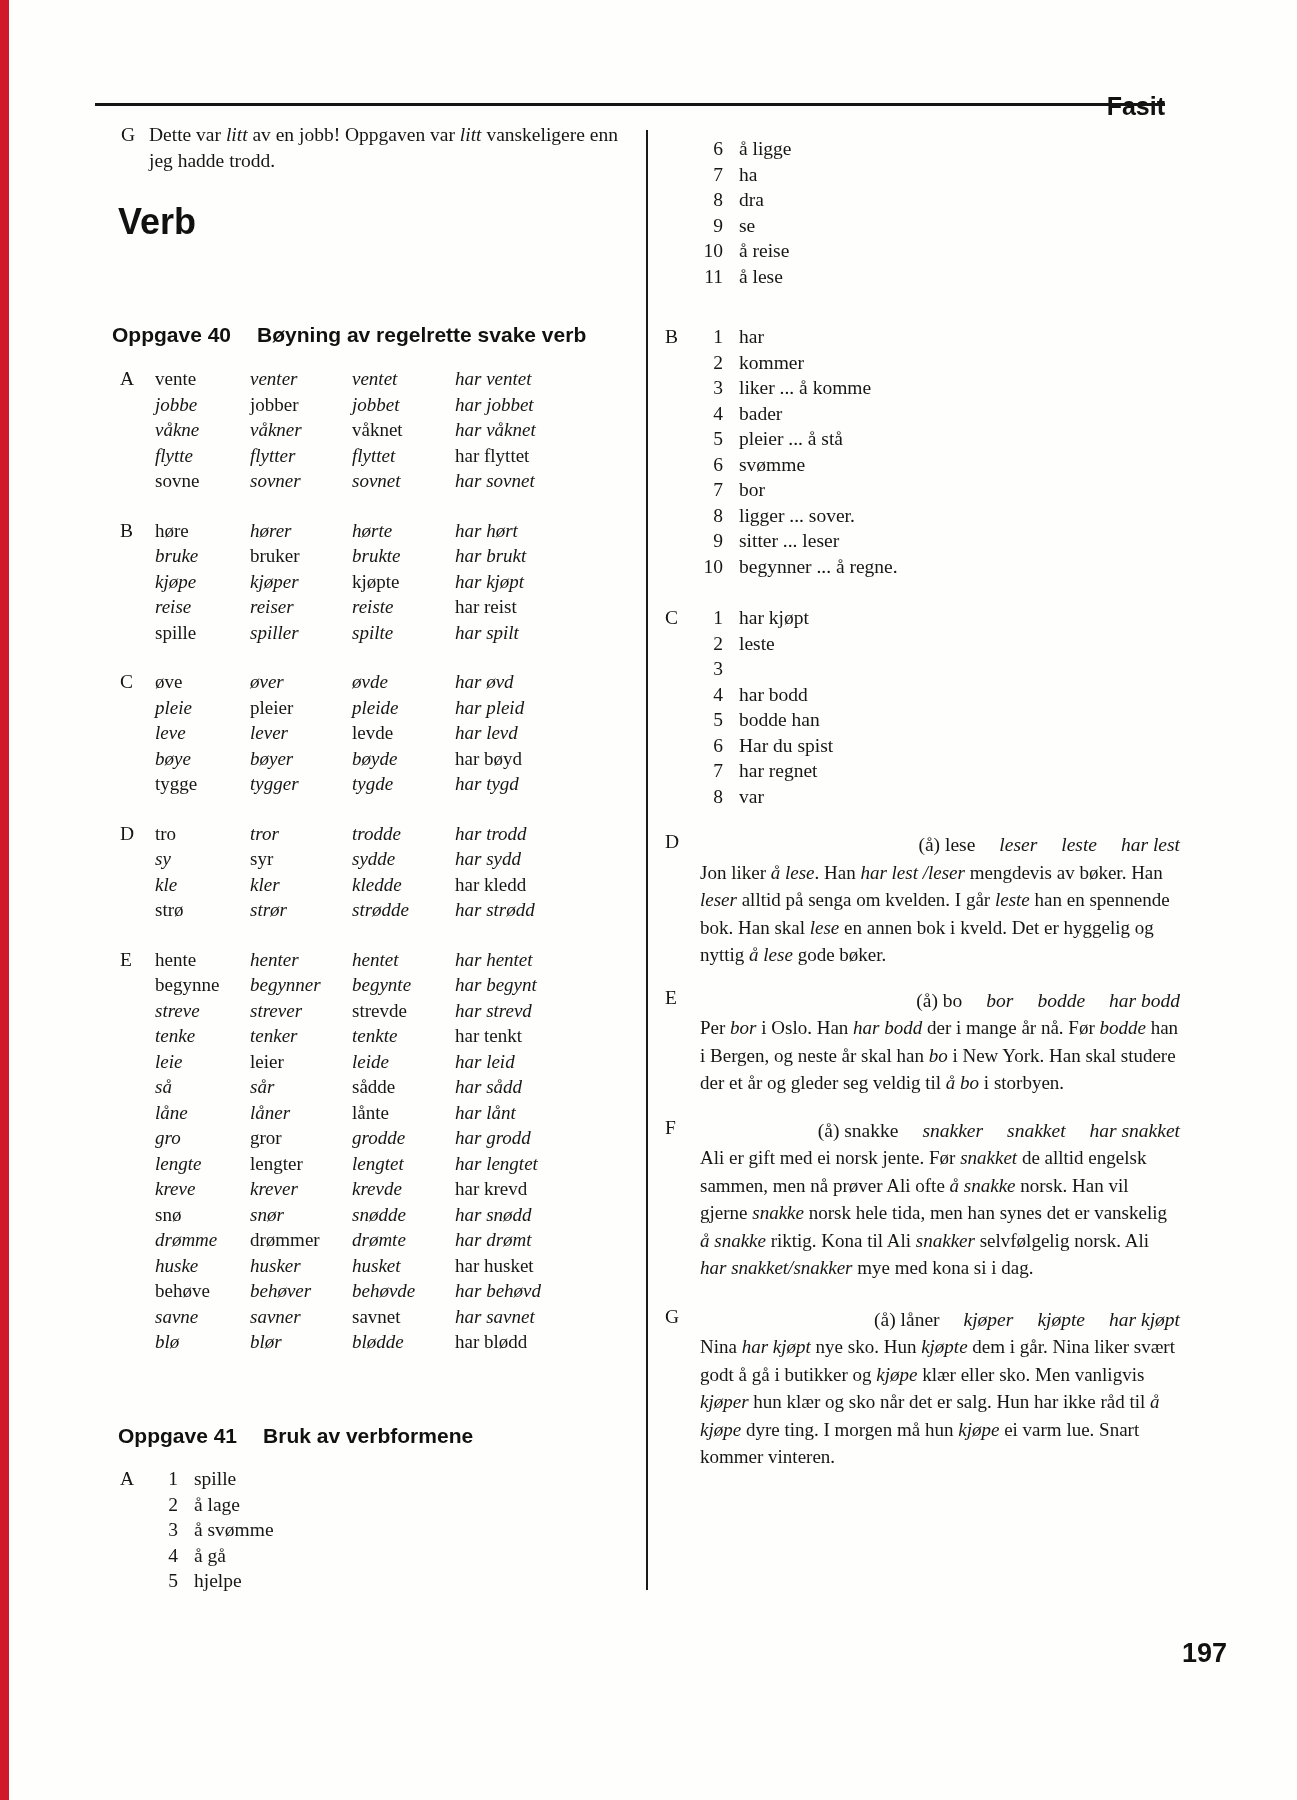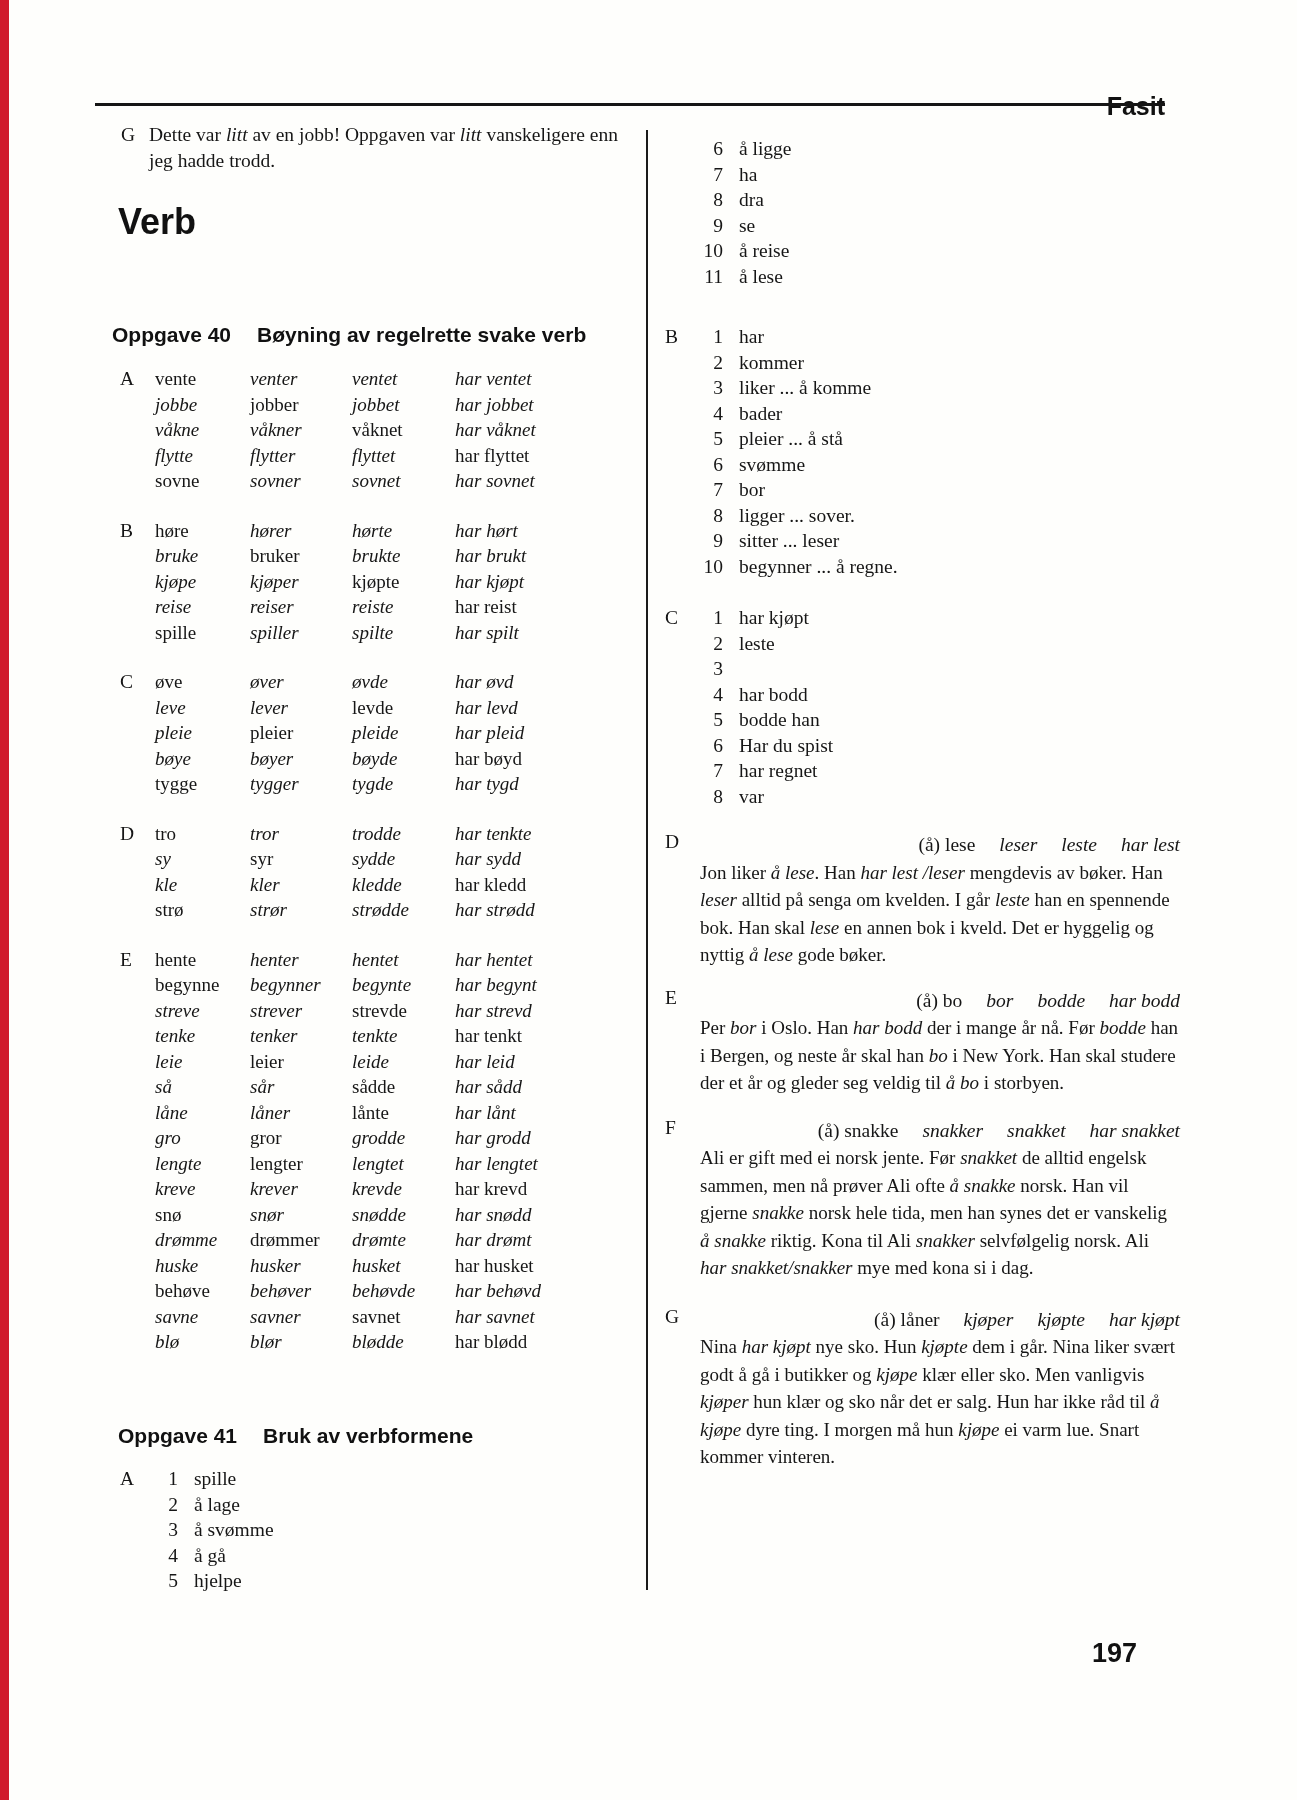--- a/index.html
+++ b/index.html
@@ -55,21 +55,21 @@
 
   .asection { display:grid; grid-template-columns:35px 1fr; font-size:19.5px; }
   #answer-sections .asection:nth-child(1) { margin-top:22px; }
   #answer-sections .asection:nth-child(2) { margin-top:18px; }
   #answer-sections .asection:nth-child(3) { margin-top:20px; }
   #answer-sections .asection:nth-child(4) { margin-top:24px; }
   .sechead { display:flex; gap:24px; line-height:27.5px; flex-wrap:wrap;justify-content:flex-end; }
   .secpara { line-height:27.5px; font-size:19px; }
 
   .page-number {
-    position:absolute; left:1092px; top:1638px;
+    position:absolute; left:1182px; top:1638px;
     font-family:"Liberation Sans","DejaVu Sans",sans-serif; font-weight:700; font-size:27px; color:#111;
   }
 </style>
 </head>
 <body>
 
 <div class="page">
   <div class="red-bar"></div>
 
   <div class="fasit">Fasit</div>
@@ -165,54 +165,54 @@
       <div class="vgroup">
         <div class="vrow">
           <span class="rowlabel">C</span>
           <span class="vcell"><span>øve</span></span>
           <span class="vcell"><span class="it">øver</span></span>
           <span class="vcell"><span class="it">øvde</span></span>
           <span class="vcell"><span class="it">har øvd</span></span>
         </div>
         <div class="vrow">
           <span class="rowlabel"></span>
+          <span class="vcell"><span class="it">pleie</span></span>
+          <span class="vcell"><span>pleier</span></span>
+          <span class="vcell"><span class="it">pleide</span></span>
+          <span class="vcell"><span class="it">har pleid</span></span>
+        </div>
+        <div class="vrow">
+          <span class="rowlabel"></span>
           <span class="vcell"><span class="it">leve</span></span>
           <span class="vcell"><span class="it">lever</span></span>
           <span class="vcell"><span>levde</span></span>
           <span class="vcell"><span class="it">har levd</span></span>
         </div>
         <div class="vrow">
           <span class="rowlabel"></span>
-          <span class="vcell"><span class="it">pleie</span></span>
-          <span class="vcell"><span>pleier</span></span>
-          <span class="vcell"><span class="it">pleide</span></span>
-          <span class="vcell"><span class="it">har pleid</span></span>
-        </div>
-        <div class="vrow">
-          <span class="rowlabel"></span>
           <span class="vcell"><span class="it">bøye</span></span>
           <span class="vcell"><span class="it">bøyer</span></span>
           <span class="vcell"><span class="it">bøyde</span></span>
           <span class="vcell"><span>har bøyd</span></span>
         </div>
         <div class="vrow">
           <span class="rowlabel"></span>
           <span class="vcell"><span>tygge</span></span>
           <span class="vcell"><span class="it">tygger</span></span>
           <span class="vcell"><span class="it">tygde</span></span>
           <span class="vcell"><span class="it">har tygd</span></span>
         </div>
       </div>
       <div class="vgroup">
         <div class="vrow">
           <span class="rowlabel">D</span>
           <span class="vcell"><span>tro</span></span>
           <span class="vcell"><span class="it">tror</span></span>
           <span class="vcell"><span class="it">trodde</span></span>
-          <span class="vcell"><span class="it">har tenkte</span></span>
+          <span class="vcell"><span class="it">har trodd</span></span>
         </div>
         <div class="vrow">
           <span class="rowlabel"></span>
           <span class="vcell"><span class="it">sy</span></span>
           <span class="vcell"><span>syr</span></span>
           <span class="vcell"><span class="it">sydde</span></span>
           <span class="vcell"><span class="it">har sydd</span></span>
         </div>
         <div class="vrow">
           <span class="rowlabel"></span>

